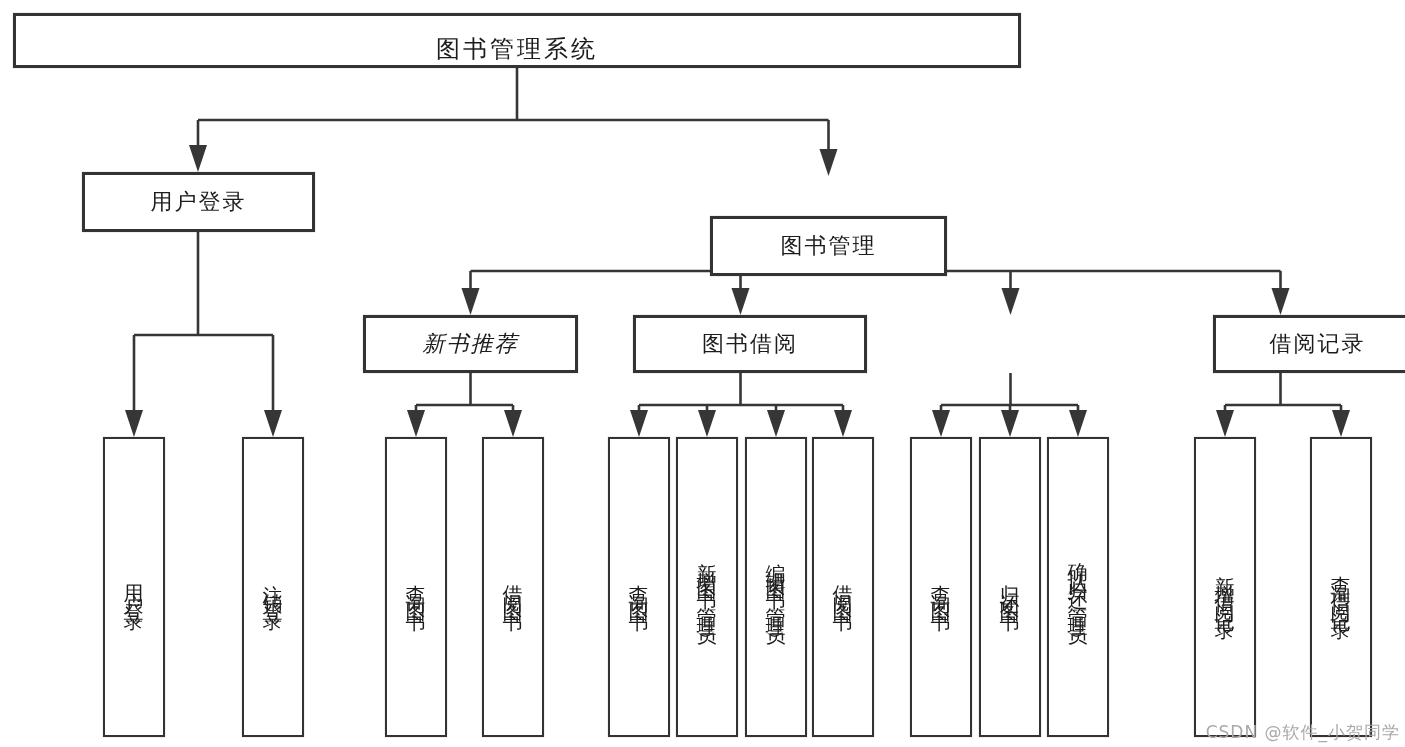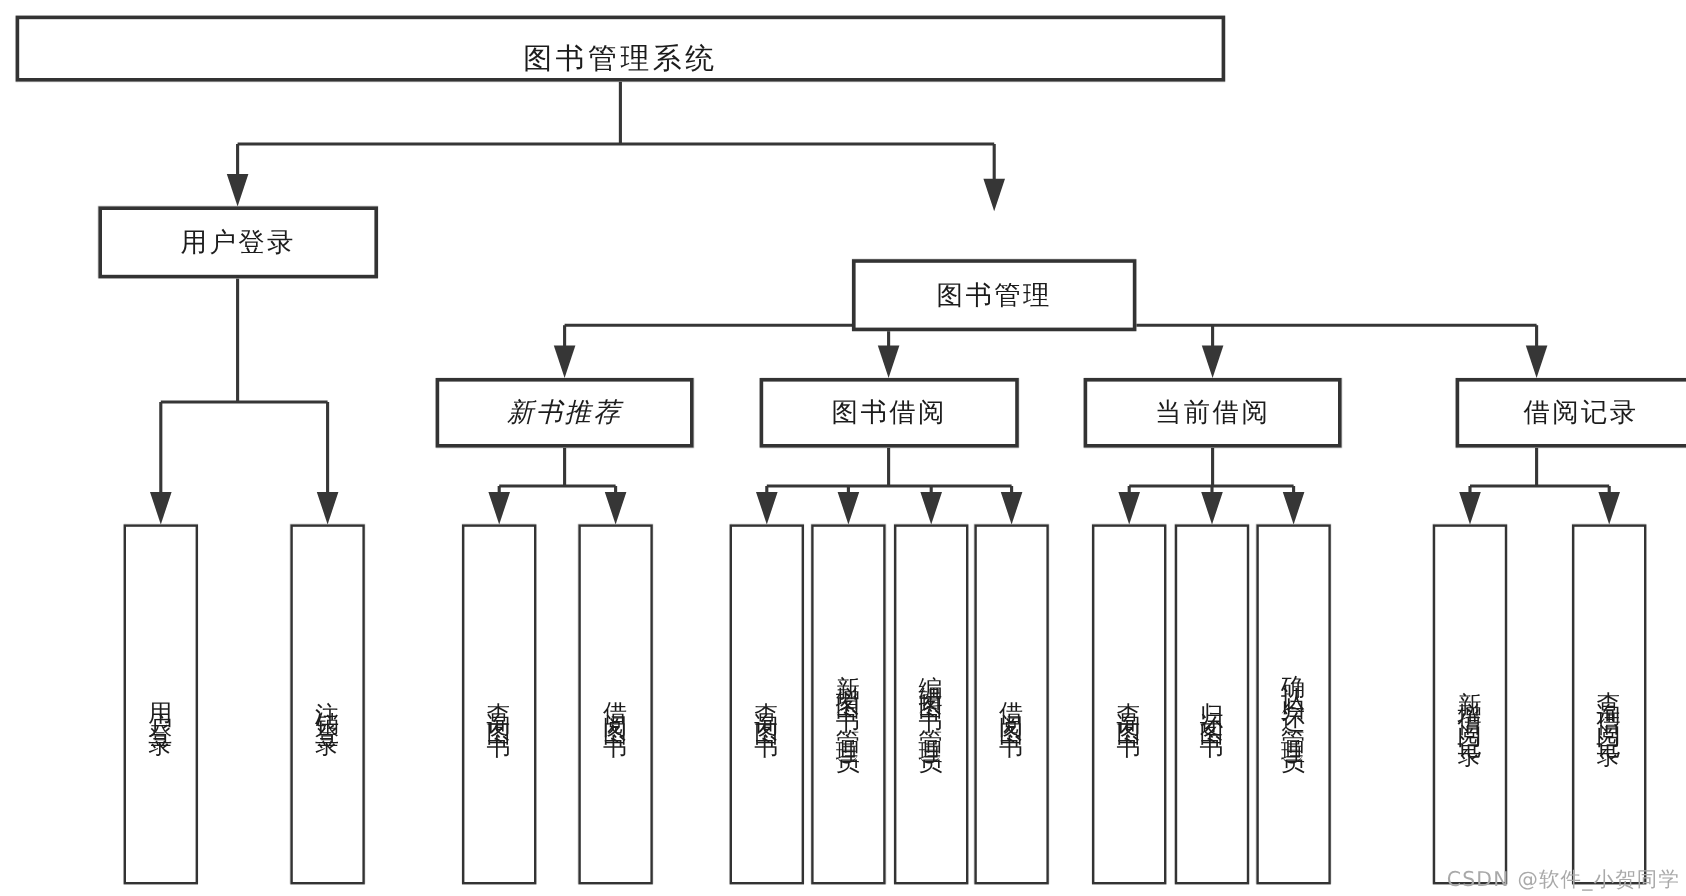--- a/index.html
+++ b/index.html
@@ -151,25 +151,22 @@
   <div class="node hbox" style="left:82px; top:172px; width:233px; height:60px;">
     <span>用户登录</span>
   </div>
   <div class="node hbox" style="left:710px; top:176px; width:237px; height:60px;margin-top:40px;">
     <span>图书管理</span>
   </div>
 
   <div class="node hbox" style="left:363px; top:315px; width:215px; height:58px;font-style:italic;">
     <span>新书推荐</span>
   </div>
-  <div class="node hbox" style="left:633px; top:315px; width:216px; height:58px;">
+  <div class="node hbox" style="left:633px; top:315px; width:234px; height:58px;">
     <span>图书借阅</span>
-  </div>
-  <div class="node hbox" style="left:903px; top:315px; width:215px; height:58px;">
-    <span>当前借阅</span>
   </div>
   <div class="node hbox" style="left:1213px; top:315px; width:209px; height:58px;">
     <span>借阅记录</span>
   </div>
 
   <div class="node vbox" style="left:103px;">
     <span class="vtext">用户登录</span>
   </div>
   <div class="node vbox" style="left:242px;">
     <span class="vtext">注销登录</span>

